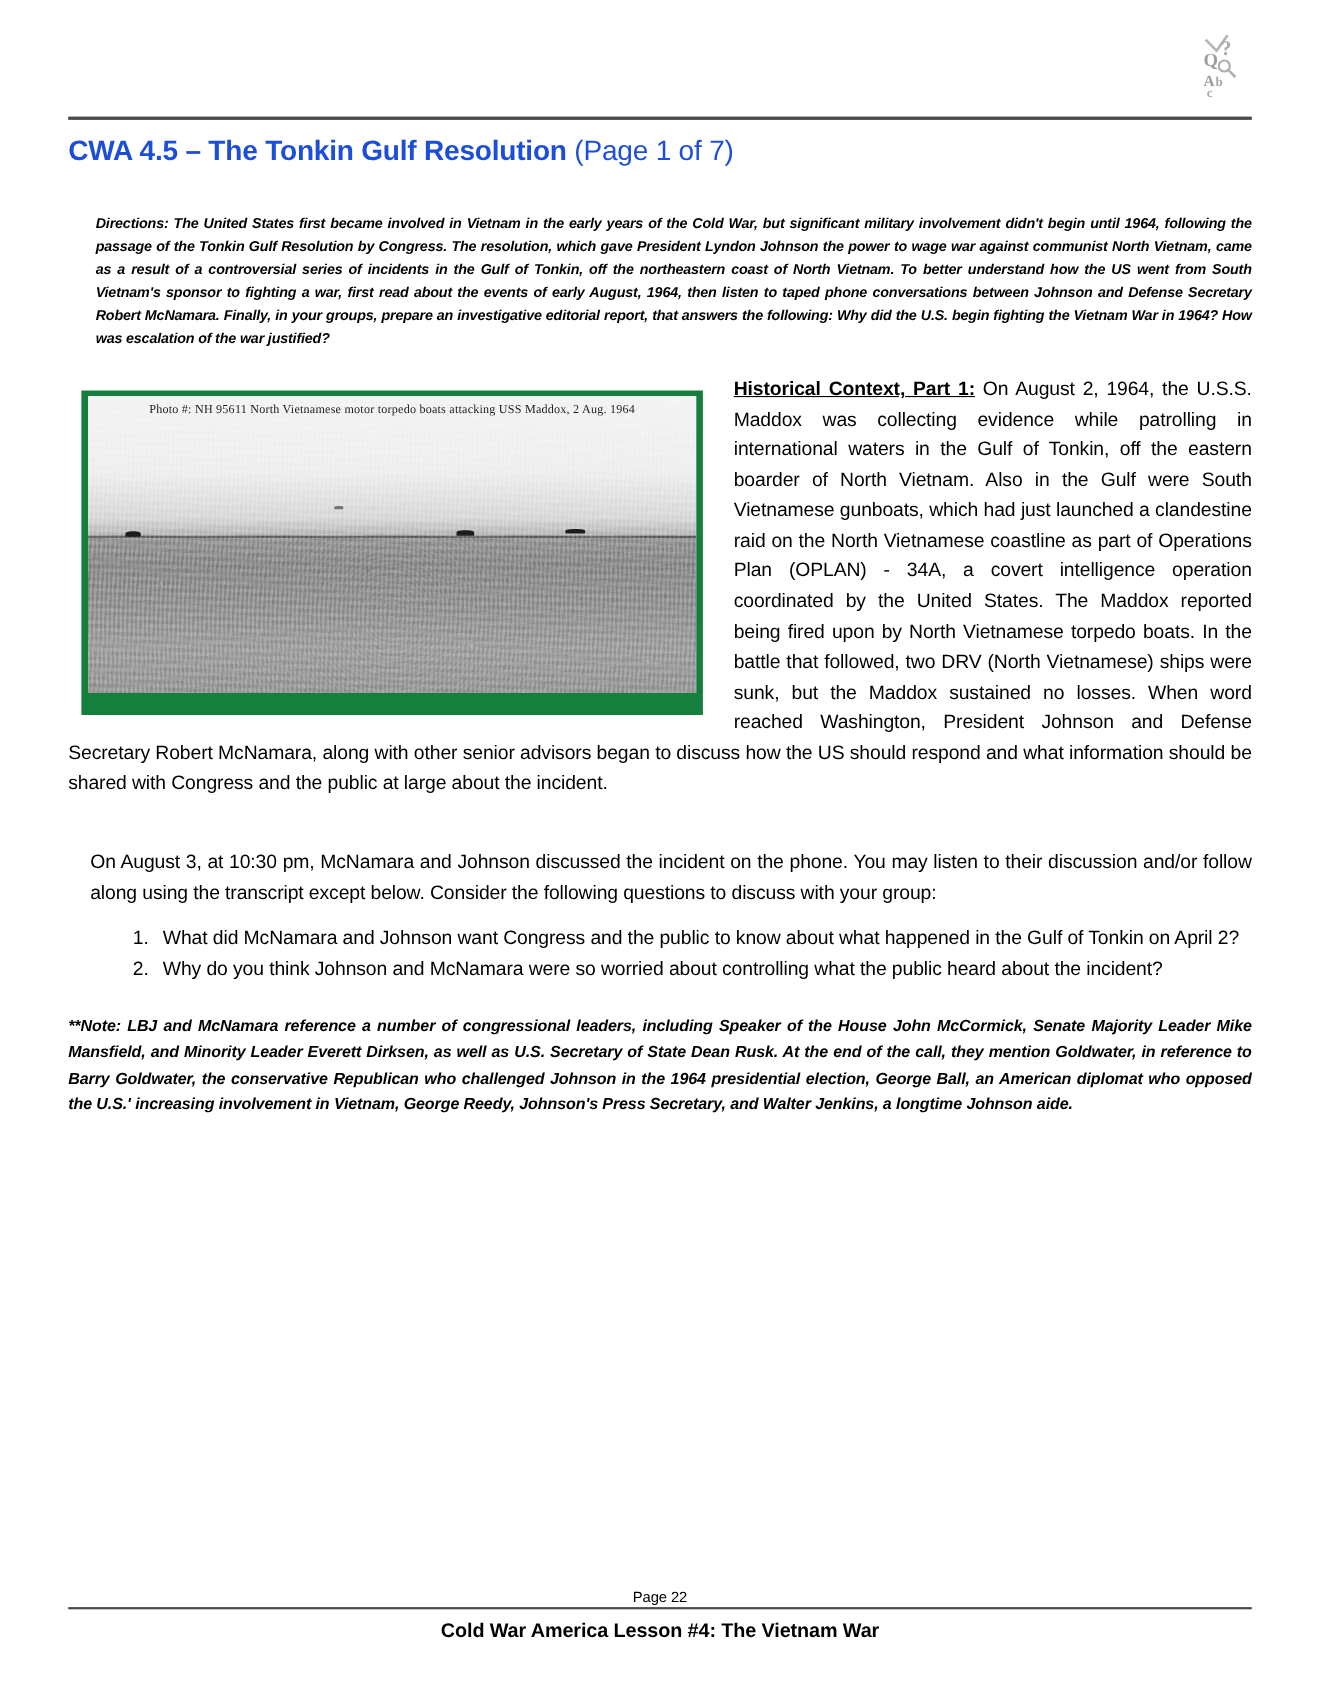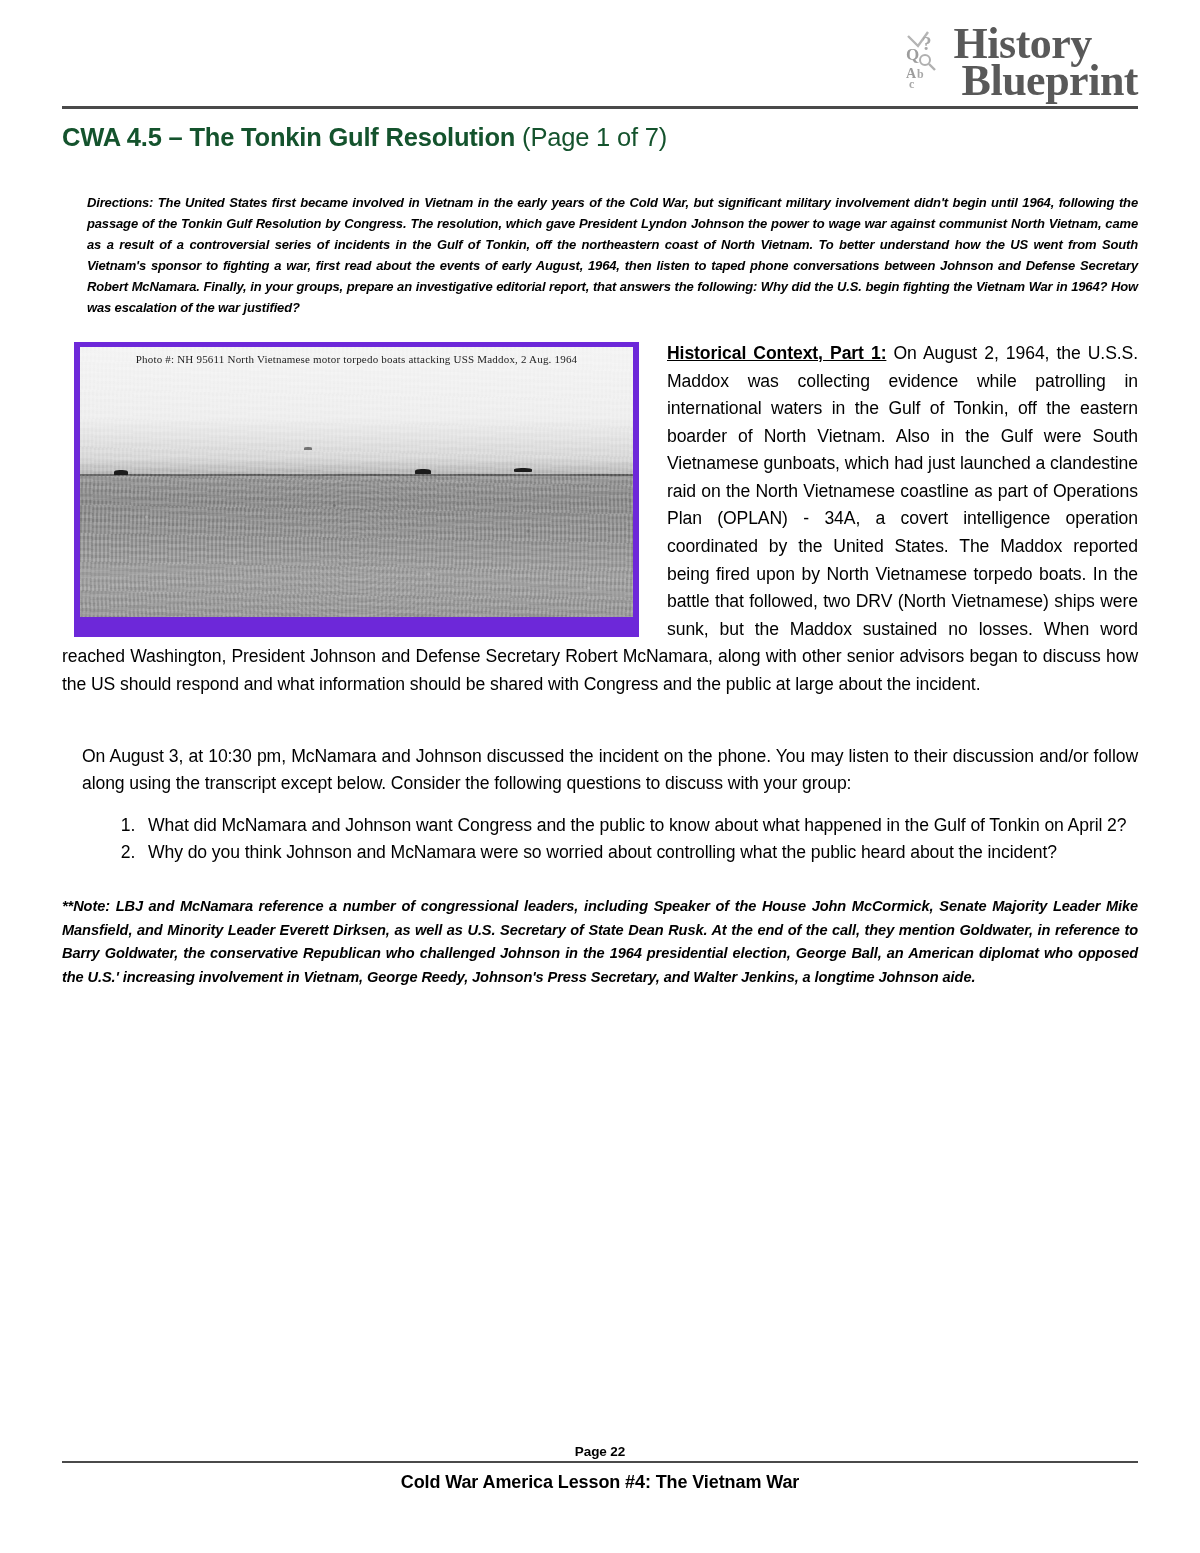--- a/index.html
+++ b/index.html
@@ -61,21 +61,21 @@
 
   .header-rule {
     border: none;
     border-top: 3px solid #4a4a4a;
     margin: 6px 0 0 0;
   }
 
   .doc-title {
     margin: 14px 0 0 0;
     font-size: 25.5px;
-    color: #14532d;
+    color: #1d4ed8;
     letter-spacing: -0.2px;
     white-space: nowrap;
   }
   .doc-title .t-bold { font-weight: bold; }
   .doc-title .t-reg  { font-weight: normal; }
 
   
   .directions {
     margin-top: 40px;
     font-style: italic;
@@ -92,24 +92,25 @@
     margin-top: 22px;
   }
   .photo-figure {
     float: left;
     width: 565px;
     margin: 2px 28px 4px 12px;
   }
   .photo-frame {
     width: 565px;
     height: 295px;
-    background: #6d28d9;
+    background: #15803d;
     padding: 5px 6px 20px 6px;
     box-sizing: border-box;
     position: relative;
+    margin-top: 13px;
   }
   .photo-inner {
     position: relative;
     width: 100%;
     height: 100%;
     overflow: hidden;
     background: #cfcfcf;
   }
   .photo-sky {
     position: absolute;
@@ -230,21 +231,21 @@
   
   .footer {
     position: absolute;
     left: 62px;
     right: 62px;
     bottom: 58px;
     text-align: center;
   }
   .footer-pagenum {
     font-size: 13.5px;
-    font-weight: bold;
+    font-weight: normal;
     letter-spacing: -0.1px;
     margin-bottom: 2px;
   }
   .footer-rule {
     border: none;
     border-top: 2.5px solid #4a4a4a;
     margin: 0 0 6px 0;
   }
   .footer-line {
     font-size: 18px;
@@ -267,24 +268,20 @@
             <text x="18" y="20" font-size="19" font-weight="bold" fill="#a8a8a8">?</text>
             <text x="2" y="30" font-size="17" font-weight="bold" fill="#9d9d9d">Q</text>
             <circle cx="21" cy="30" r="5" fill="none" stroke="#b0b0b0" stroke-width="2"></circle>
             <line x1="25" y1="34" x2="31" y2="40" stroke="#b0b0b0" stroke-width="2.4"></line>
             <text x="2" y="48" font-size="14" font-weight="bold" fill="#9d9d9d">A</text>
             <text x="13" y="48" font-size="12" font-weight="bold" fill="#a8a8a8">b</text>
             <text x="5" y="58" font-size="12" font-weight="bold" fill="#a8a8a8">c</text>
           </g>
         </svg>
       </span>
-      <span class="logo-words">
-        <span class="logo-word">History</span>
-        <span class="logo-word second">Blueprint</span>
-      </span>
     </div>
   </div>
 
   <hr class="header-rule">
 
   <h1 class="doc-title">
     <span class="t-bold">CWA 4.5 – The Tonkin Gulf Resolution</span><span class="t-reg"> (Page 1 of 7)</span>
   </h1>
 
   <p class="directions">Directions:  The United States first became involved in Vietnam in the early years of the Cold War, but significant military involvement didn't begin until 1964, following the passage of the Tonkin Gulf Resolution by Congress.  The resolution, which gave President Lyndon Johnson the power to wage war against communist North Vietnam, came as a result of a controversial series of incidents in the Gulf of Tonkin, off the northeastern coast of North Vietnam.  To better understand how the US went from South Vietnam's sponsor to fighting a war, first read about the events of early August, 1964, then listen to taped phone conversations between Johnson and Defense Secretary Robert McNamara.  Finally, in your groups, prepare an investigative editorial report, that answers the following:  Why did the U.S. begin fighting the Vietnam War in 1964?  How was escalation of the war justified?</p>

